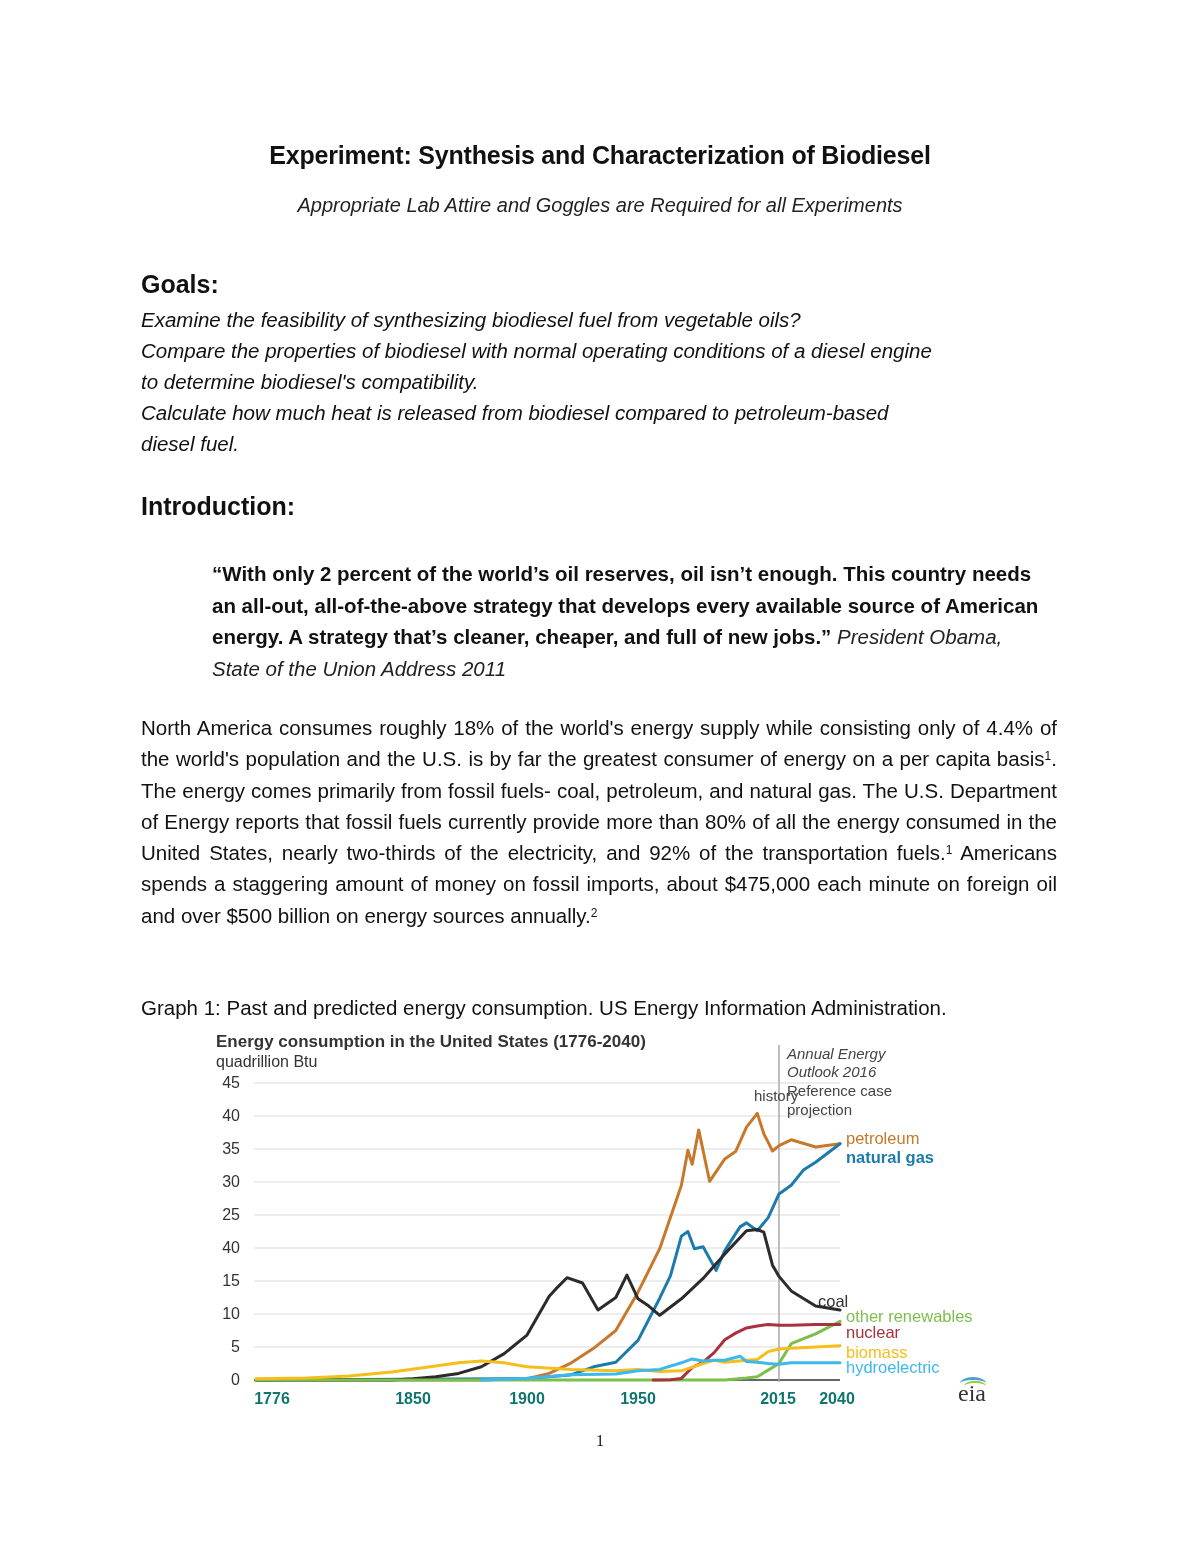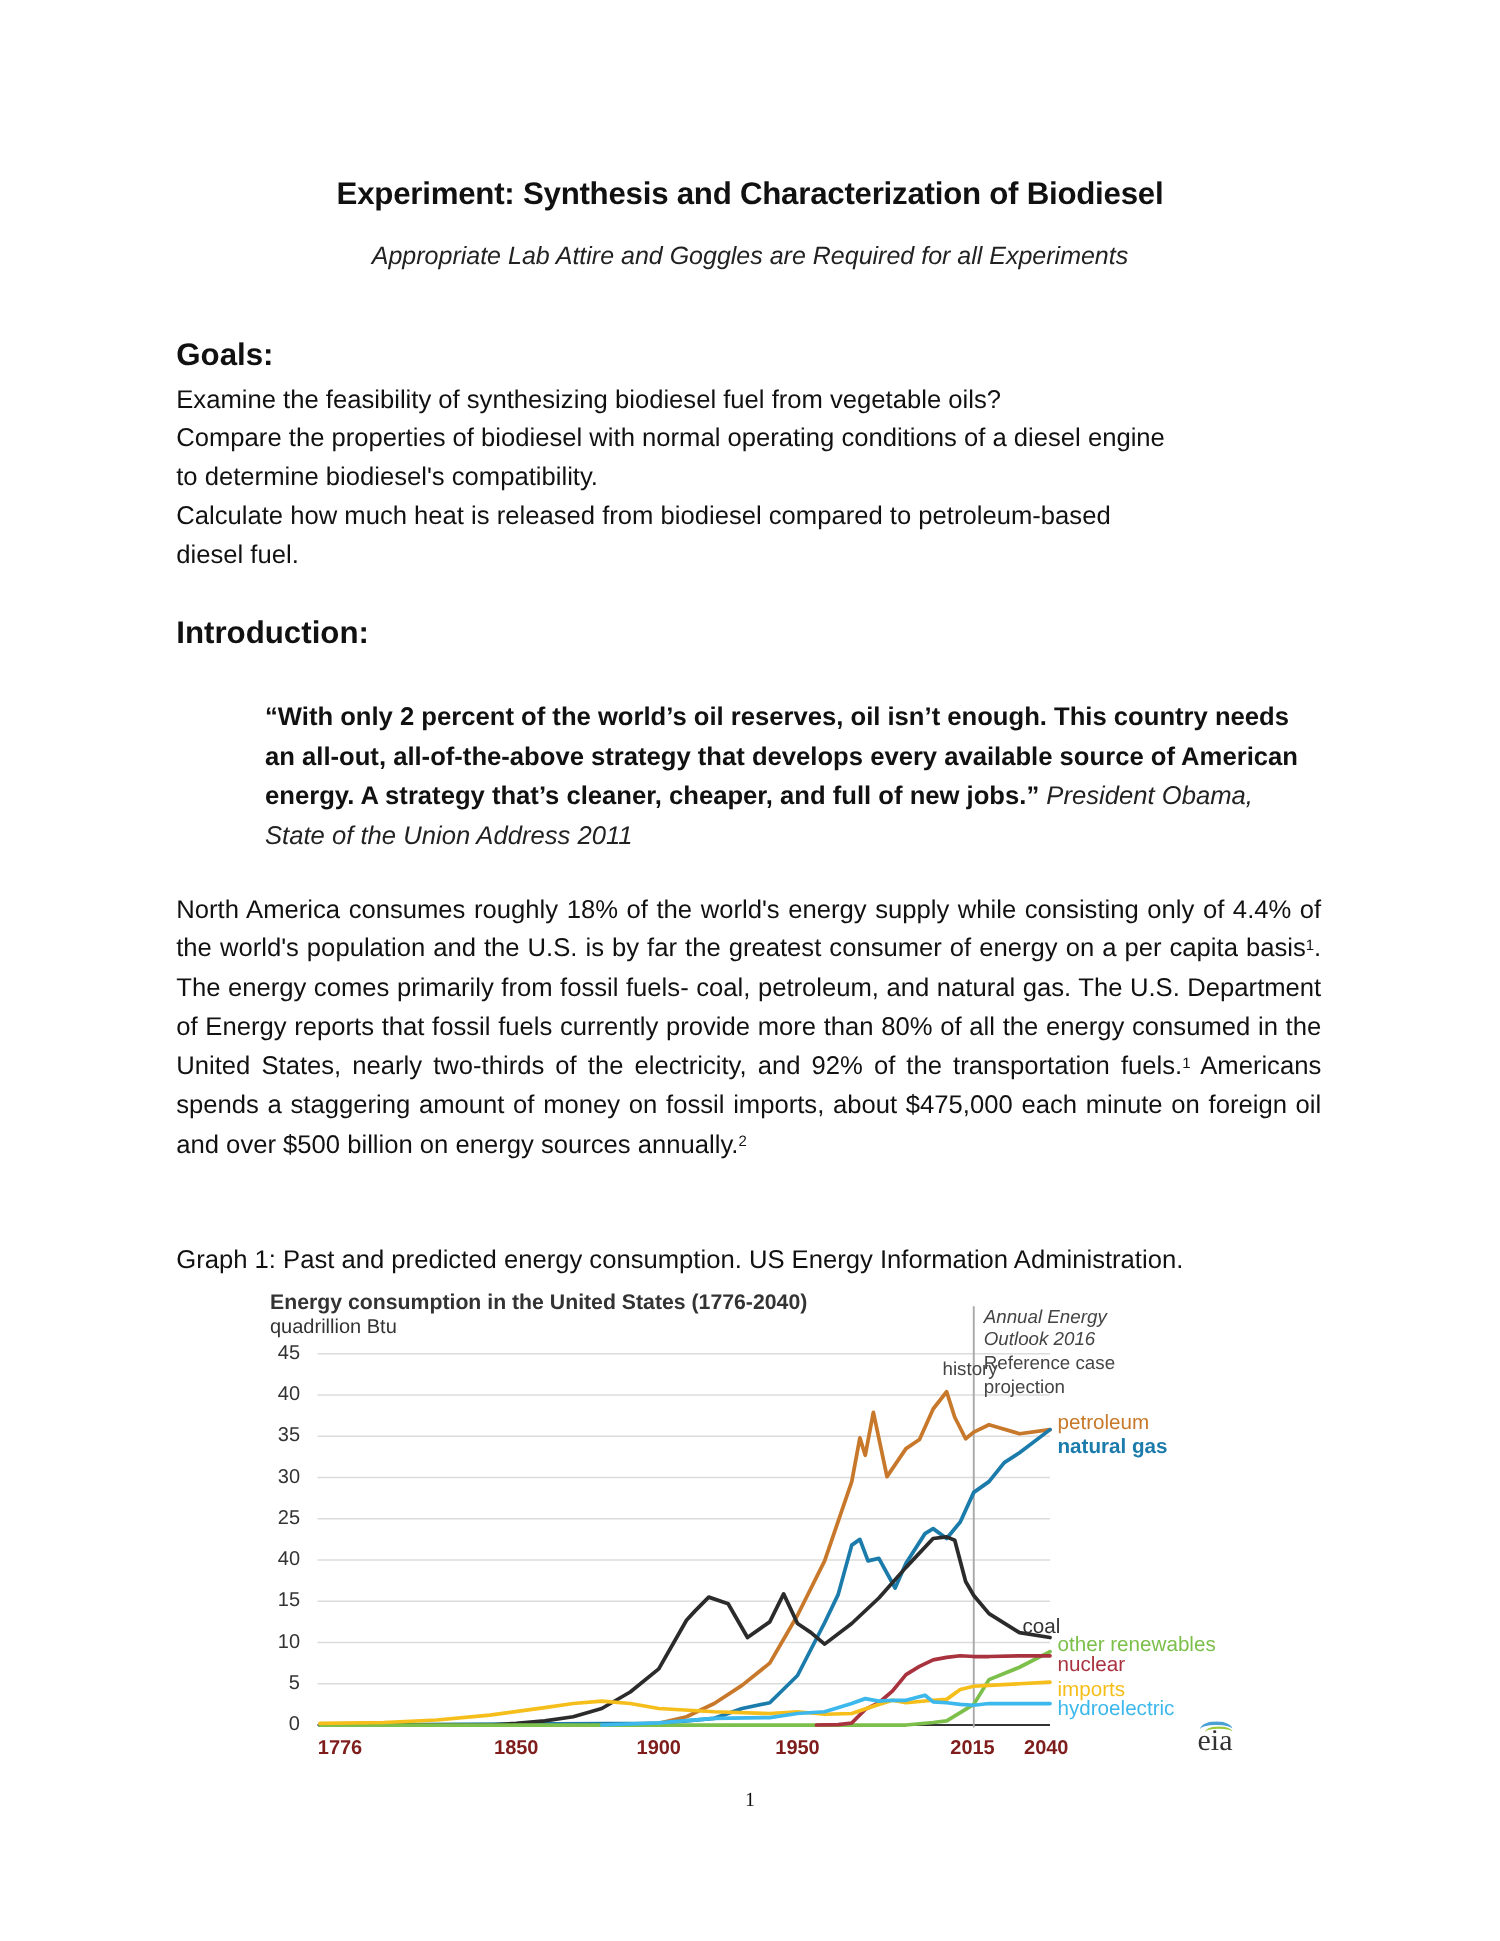--- a/index.html
+++ b/index.html
@@ -4,34 +4,34 @@
 <style>
   html, body { margin: 0; padding: 0; background: #ffffff; }
   body { width: 1200px; height: 1553px; position: relative; overflow: hidden; font-family: "Liberation Sans", sans-serif; color: #111; }
   .page { position: absolute; left: 0; top: 0; width: 1200px; height: 1553px; border-radius: 19px; }
   .title { position: absolute; top: 141px; left: 0; width: 1200px; text-align: center; font-weight: bold; font-size: 25px; letter-spacing: -0.2px; }
   .subtitle { position: absolute; top: 194px; left: 0; width: 1200px; text-align: center; font-style: italic; font-size: 20px; color: #222; }
   .h2 { position: absolute; left: 141px; font-weight: bold; font-size: 25px; }
   .goals-h { top: 270px; }
   .intro-h { top: 492px; }
   .goals { position: absolute; left: 141px; top: 304px; width: 930px; font-size: 20.5px; line-height: 31px; }
-  .goals div { white-space: nowrap; }
+  .goals div { white-space: nowrap; font-style: italic; }
   .quote { position: absolute; left: 212px; top: 558px; width: 830px; font-size: 20.5px; line-height: 31.5px; }
   .quote .q { font-weight: bold; }
   .quote .attr { font-style: italic; font-weight: normal; color: #222; }
   .body-p { position: absolute; left: 141px; top: 712px; width: 916px; font-size: 20.5px; line-height: 31.3px; text-align: justify; }
   .body-p sup { font-size: 12px; vertical-align: top; position: relative; top: -2px; }
   .caption { position: absolute; left: 141px; top: 996px; font-size: 20.5px; white-space: nowrap; }
   .chart { position: absolute; left: 0; top: 0; width: 1200px; height: 1553px; pointer-events: none; }
   .chart svg { position: absolute; left: 0; top: 0; }
   .page-num { position: absolute; top: 1432px; left: 0; width: 1200px; text-align: center; font-family: "Liberation Serif", serif; font-size: 16px; }
   .chart-title { position: absolute; left: 216px; top: 1032px; font-weight: bold; font-size: 17px; color: #333; }
   .chart-unit { position: absolute; left: 216px; top: 1053px; font-size: 16px; color: #333; }
   .ytick { position: absolute; width: 30px; left: 210px; text-align: right; font-size: 16px; color: #333; }
-  .xtick { position: absolute; top: 1390px; font-size: 16px; color: #7f1d1d; font-weight: bold; transform: translateX(-50%); }
+  .xtick { position: absolute; top: 1390px; font-size: 16px; color: #0f766e; font-weight: bold; transform: translateX(-50%); }
   .annot { position: absolute; font-size: 15px; color: #444; line-height: 18px; }
   .annot.italic { font-style: italic; }
   .legend { position: absolute; font-size: 16.5px; line-height: 16px; }
   .eia { position: absolute; left: 958px; top: 1380px; font-family: "Liberation Serif", serif; font-size: 24px; color: #333; }
   .eia-arc { position: absolute; left: 960px; top: 1377px; width: 26px; height: 10px; border-top: 3px solid #4a9fd4; border-radius: 50% 50% 0 0; }
   .eia-arc2 { position: absolute; left: 964px; top: 1381px; width: 22px; height: 8px; border-top: 2px solid #9cc93b; border-radius: 50% 50% 0 0; }
 </style>
 </head>
 <body>
 
@@ -106,21 +106,21 @@
     <div class="annot italic" style="left:787px; top:1063px;">Outlook 2016</div>
     <div class="annot" style="left:787px; top:1082px;">Reference case</div>
     <div class="annot" style="left:787px; top:1101px;">projection</div>
     <div class="annot" style="left:710px; top:1087px;margin-left:44px;">history</div>
 
     <div class="legend" style="left:846px; top:1130px; color:#c8782a;">petroleum</div>
     <div class="legend" style="left:846px; top:1149px; color:#1b7bab;font-weight:bold;">natural gas</div>
     <div class="legend" style="left:818px; top:1293px; color:#333333;">coal</div>
     <div class="legend" style="left:846px; top:1308px; color:#7cbf4b;">other renewables</div>
     <div class="legend" style="left:846px; top:1324px; color:#a8323e;">nuclear</div>
-    <div class="legend" style="left:846px; top:1344px; color:#f5be1a;">imports</div>
+    <div class="legend" style="left:846px; top:1344px; color:#f5be1a;">biomass</div>
     <div class="legend" style="left:846px; top:1359px; color:#3cb8ec;">hydroelectric</div>
 
     <div class="eia-arc"></div>
     <div class="eia-arc2"></div>
     <div class="eia">eia</div>
   </div>
 
   <div class="page-num">1</div>
 </div>
 

